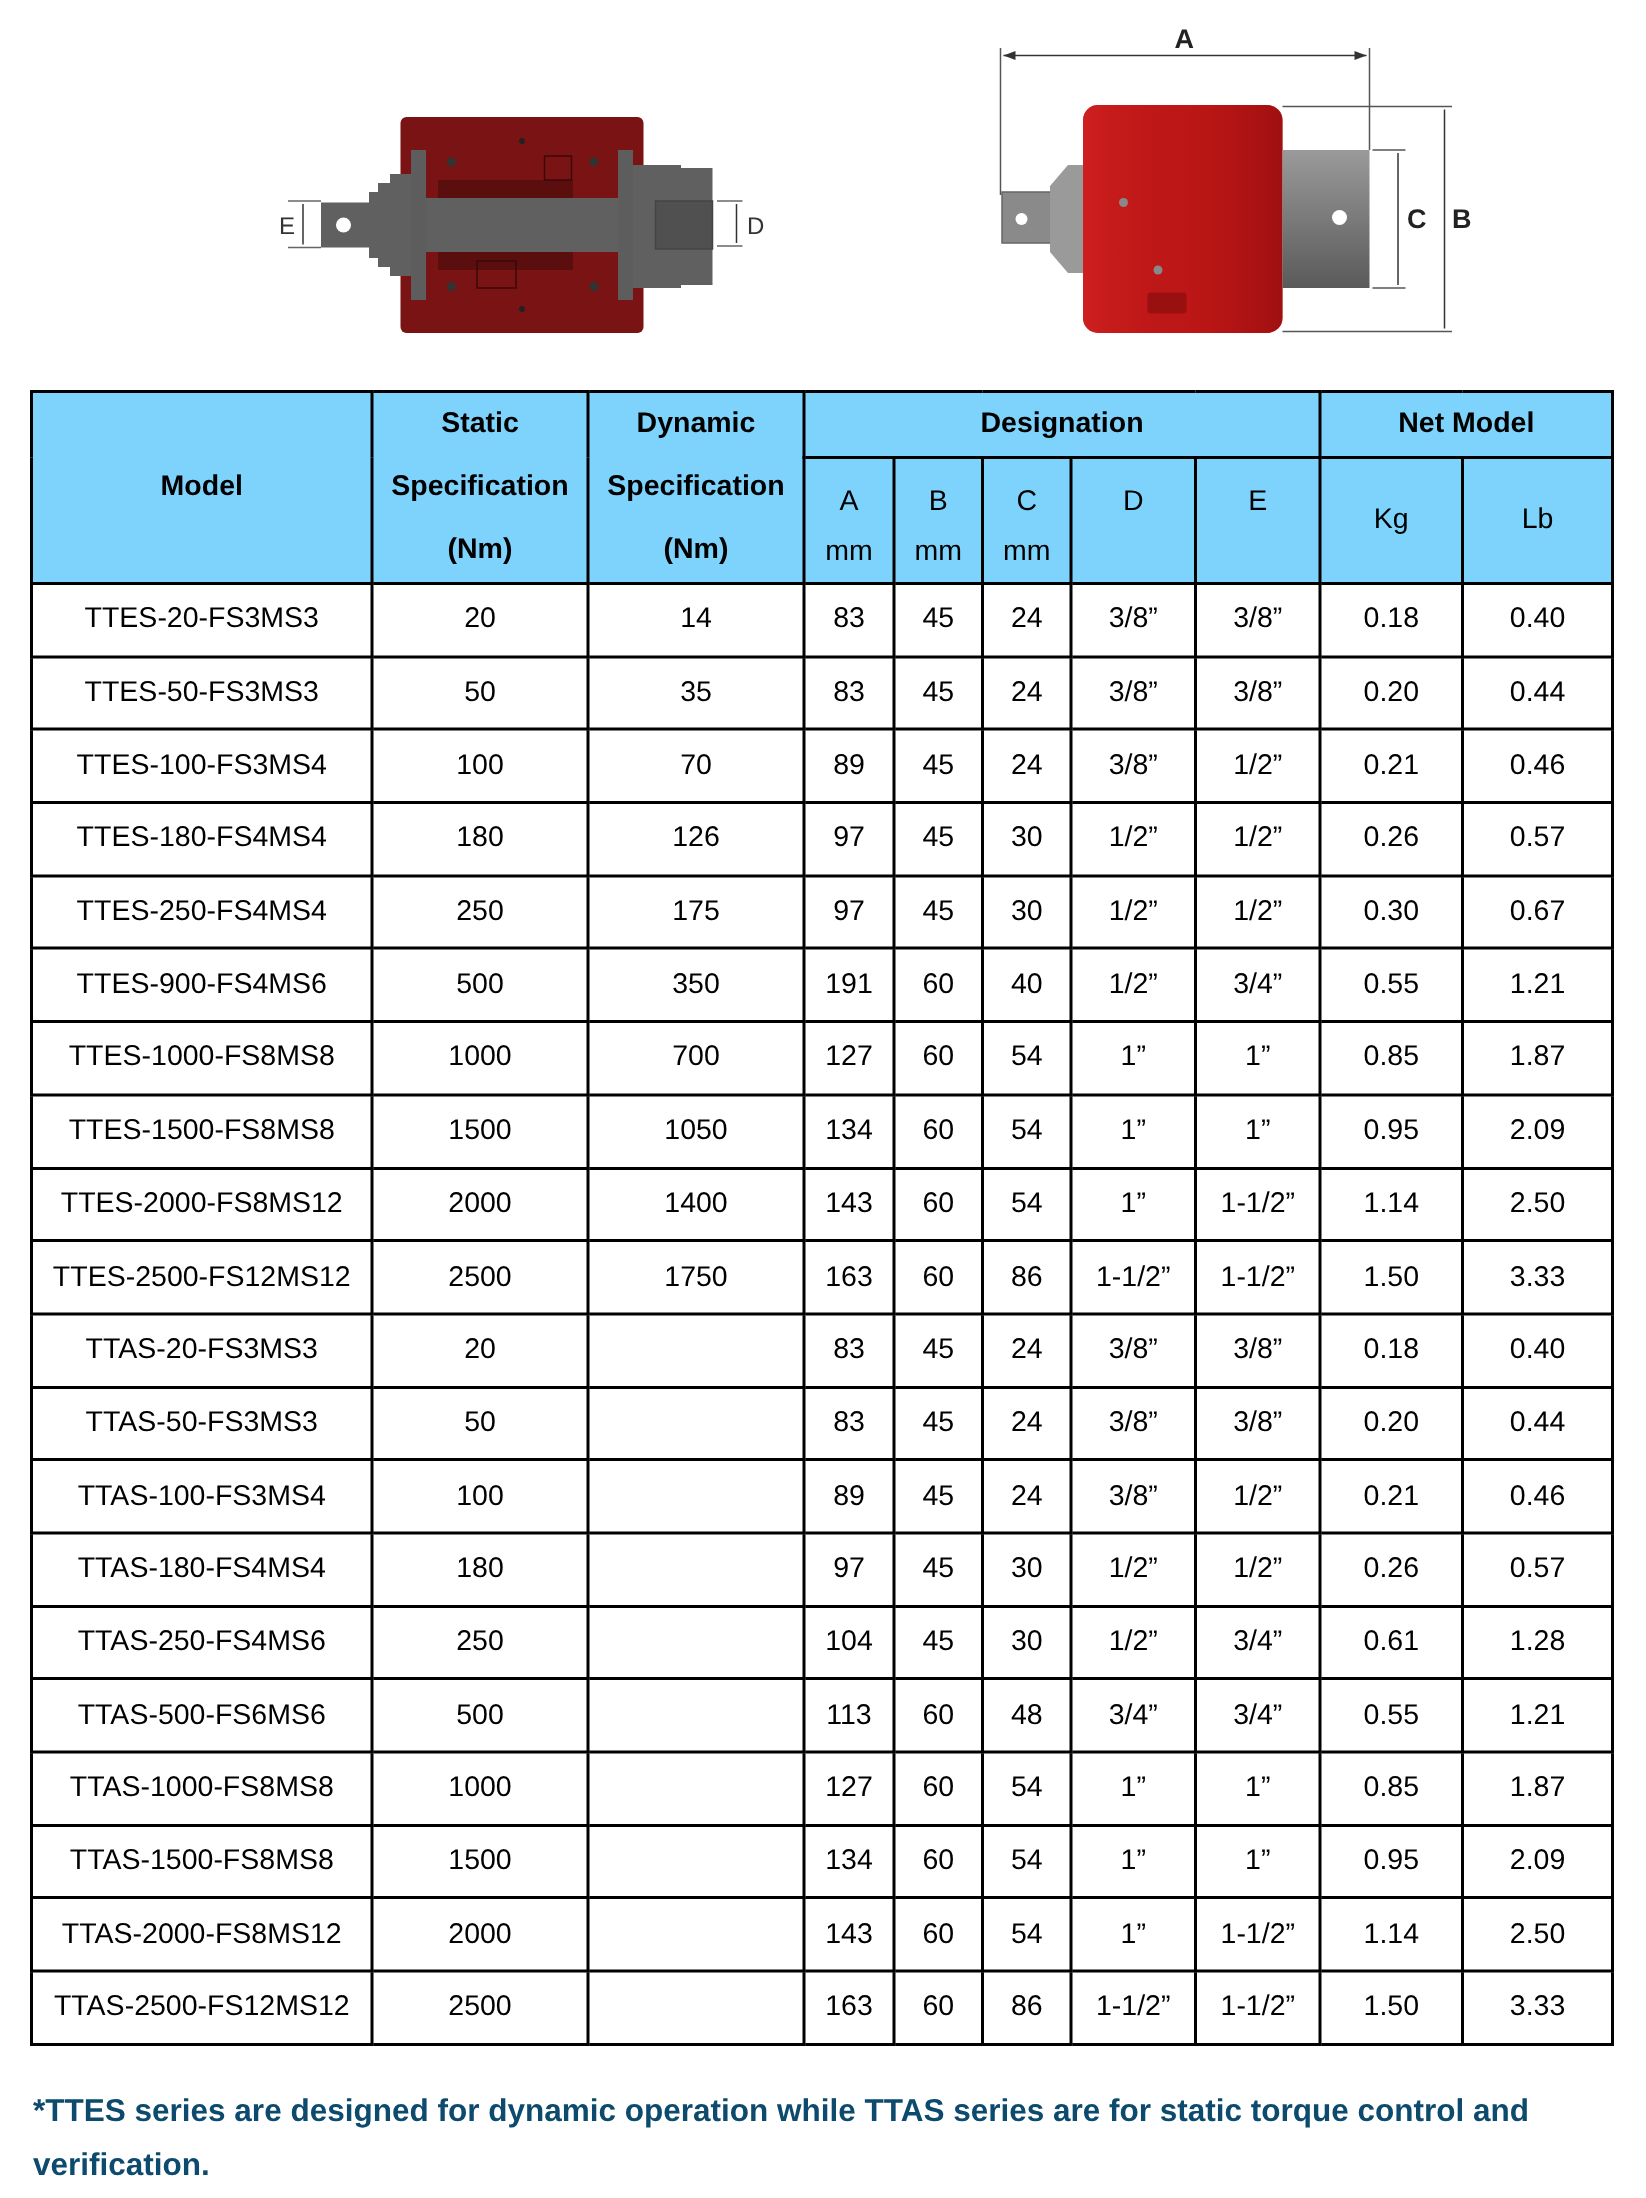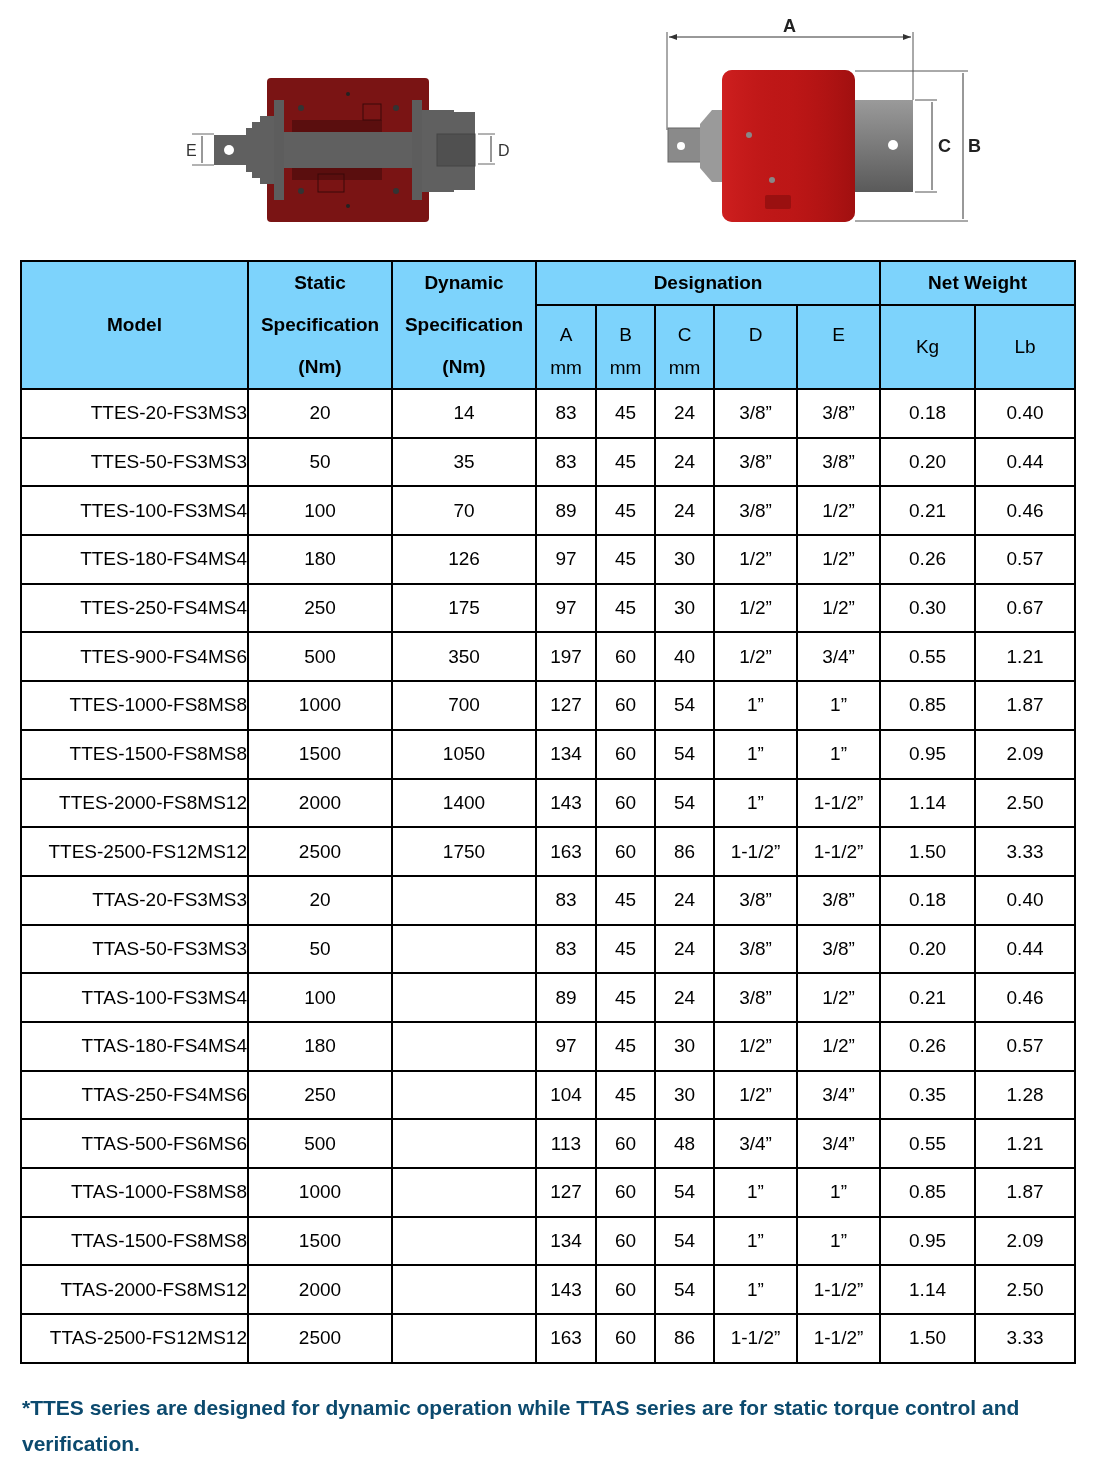--- a/index.html
+++ b/index.html
@@ -21,21 +21,21 @@
   table.spec td, table.spec th {
     border: 2px solid #000;
     text-align: center;
     vertical-align: middle;
     padding: 0;
     font-weight: normal;
   }
   table.spec thead th { background: #7dd3fc; font-size: 19px; }
   table.spec thead th.bold { font-weight: bold; }
   table.spec tbody td { height: 48.7px; }
-  table.spec tbody td.model { text-align: right; }
+  table.spec tbody td.model { text-align: center; }
   .model-prefix-bold { font-weight: normal; }
   .hdr-line { display: block; line-height: 42px; }
   .hdr-sub { display: block; line-height: 24px; }
 
   .footnote {
     position: absolute;
     left: 22px; top: 1390px;
     width: 1060px;
     color: #0c4a6e;
     font-weight: bold;
@@ -151,21 +151,21 @@
         <span class="hdr-line">Static</span>
         <span class="hdr-line">Specification</span>
         <span class="hdr-line">(Nm)</span>
       </th>
       <th class="bold" rowspan="2">
         <span class="hdr-line">Dynamic</span>
         <span class="hdr-line">Specification</span>
         <span class="hdr-line">(Nm)</span>
       </th>
       <th class="bold" colspan="5">Designation</th>
-      <th class="bold" colspan="2">Net Weight</th>
+      <th class="bold" colspan="2">Net Model</th>
     </tr>
     <tr style="height:84px">
       <th>
           <span class="hdr-line">A</span>
           <span class="hdr-sub">mm</span>
         </th>
       <th>
           <span class="hdr-line">B</span>
           <span class="hdr-sub">mm</span>
         </th>
@@ -243,21 +243,21 @@
         <td>30</td>
         <td>1/2”</td>
         <td>1/2”</td>
         <td>0.30</td>
         <td>0.67</td>
       </tr>
       <tr>
         <td class="model"><span>TTES</span><span>-900-FS4MS6</span></td>
         <td>500</td>
         <td>350</td>
-        <td>197</td>
+        <td>191</td>
         <td>60</td>
         <td>40</td>
         <td>1/2”</td>
         <td>3/4”</td>
         <td>0.55</td>
         <td>1.21</td>
       </tr>
       <tr>
         <td class="model"><span>TTES</span><span>-1000-FS8MS8</span></td>
         <td>1000</td>
@@ -356,21 +356,21 @@
       </tr>
       <tr>
         <td class="model"><span><span>TT</span><span class="model-prefix-bold">AS</span></span><span>-250-FS4MS6</span></td>
         <td>250</td>
         <td></td>
         <td>104</td>
         <td>45</td>
         <td>30</td>
         <td>1/2”</td>
         <td>3/4”</td>
-        <td>0.35</td>
+        <td>0.61</td>
         <td>1.28</td>
       </tr>
       <tr>
         <td class="model"><span><span>TT</span><span class="model-prefix-bold">AS</span></span><span>-500-FS6MS6</span></td>
         <td>500</td>
         <td></td>
         <td>113</td>
         <td>60</td>
         <td>48</td>
         <td>3/4”</td>

